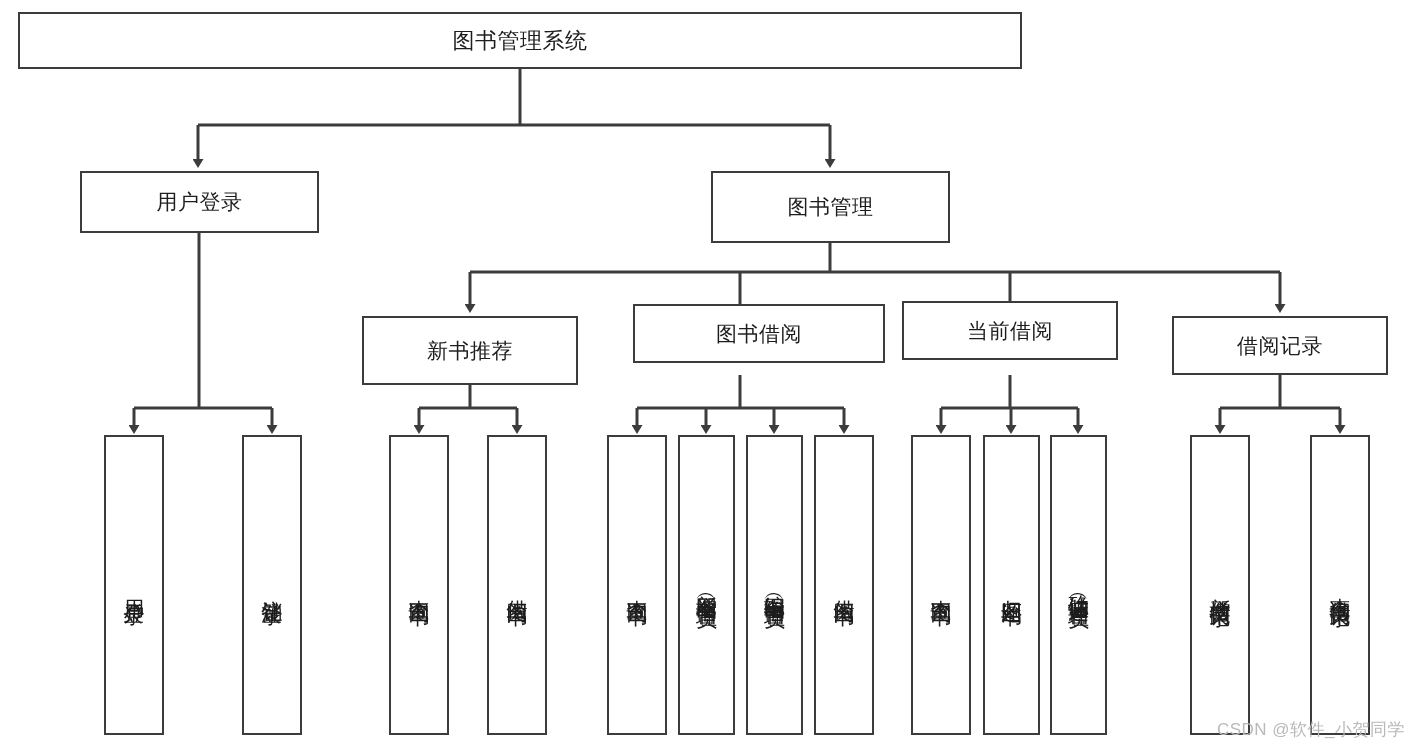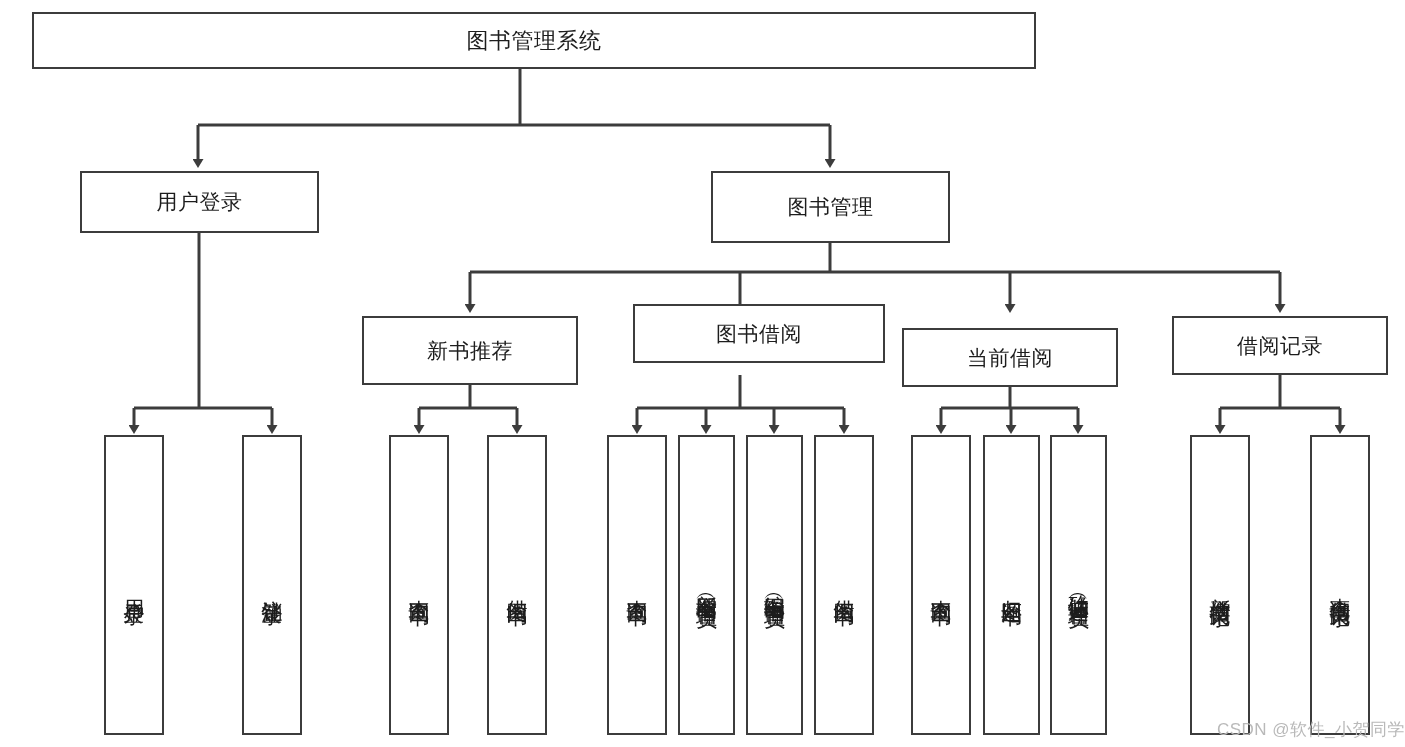--- a/index.html
+++ b/index.html
@@ -115,38 +115,38 @@
       <path d="M1011,408 L1011,426" marker-end="url(#arrow)"></path>
       <path d="M1078,408 L1078,426" marker-end="url(#arrow)"></path>
 
       <path d="M1280,375 L1280,408"></path>
       <path d="M1220,408 L1340,408"></path>
       <path d="M1220,408 L1220,426" marker-end="url(#arrow)"></path>
       <path d="M1340,408 L1340,426" marker-end="url(#arrow)"></path>
     </g>
   </svg>
 
-  <div class="node node-h node-root" style="left:32px; top:12px; width:1004px; height:57px;">
+  <div class="node node-h node-root" style="left:18px; top:12px; width:1004px; height:57px;">
     <span>图书管理系统</span>
   </div>
 
   <div class="node node-h" style="left:80px; top:171px; width:239px; height:62px;">
     <span>用户登录</span>
   </div>
   <div class="node node-h" style="left:711px; top:171px; width:239px; height:72px;">
     <span>图书管理</span>
   </div>
 
   <div class="node node-h" style="left:362px; top:316px; width:216px; height:69px;">
     <span>新书推荐</span>
   </div>
   <div class="node node-h" style="left:633px; top:304px; width:252px; height:59px;">
     <span>图书借阅</span>
   </div>
-  <div class="node node-h" style="left:902px; top:328px; width:216px; height:59px;">
+  <div class="node node-h" style="left:902px; top:301px; width:216px; height:59px;">
     <span>当前借阅</span>
   </div>
   <div class="node node-h" style="left:1172px; top:316px; width:216px; height:59px;">
     <span>借阅记录</span>
   </div>
 
   <div class="node node-v" style="left:104px; top:435px; width:60px; height:300px;">
     <span class="vtext">用户登录</span>
   </div>
   <div class="node node-v" style="left:242px; top:435px; width:60px; height:300px;">

